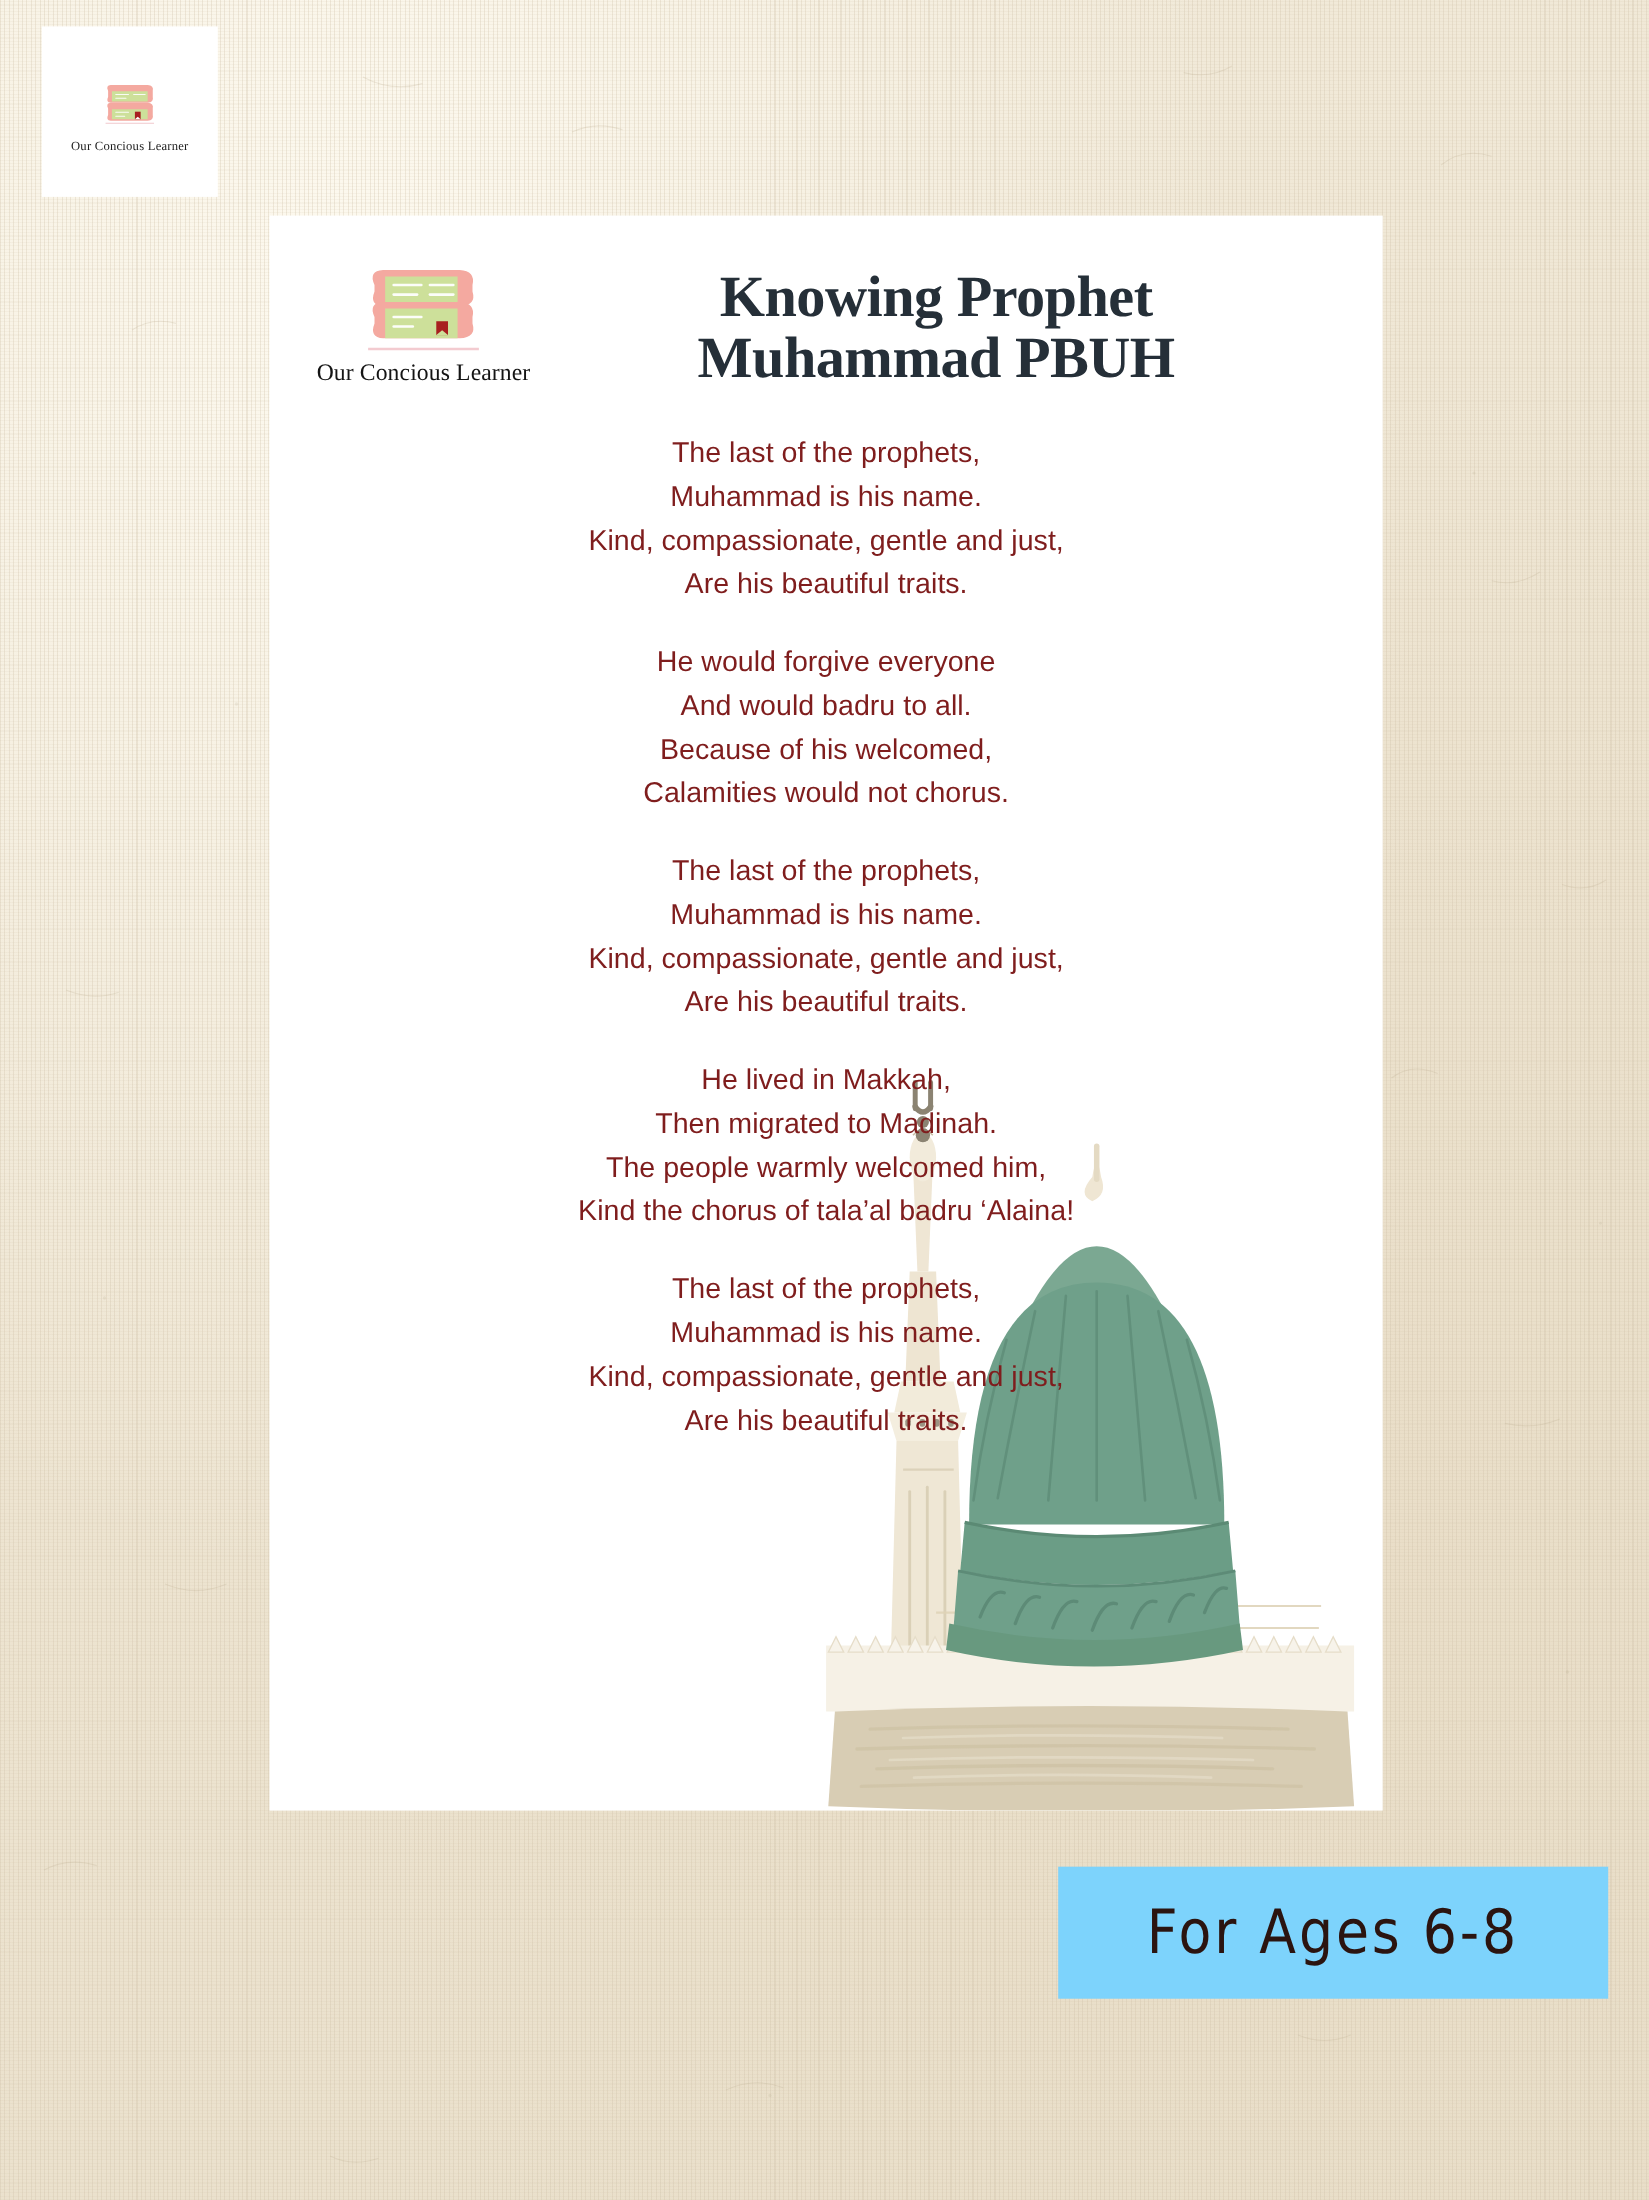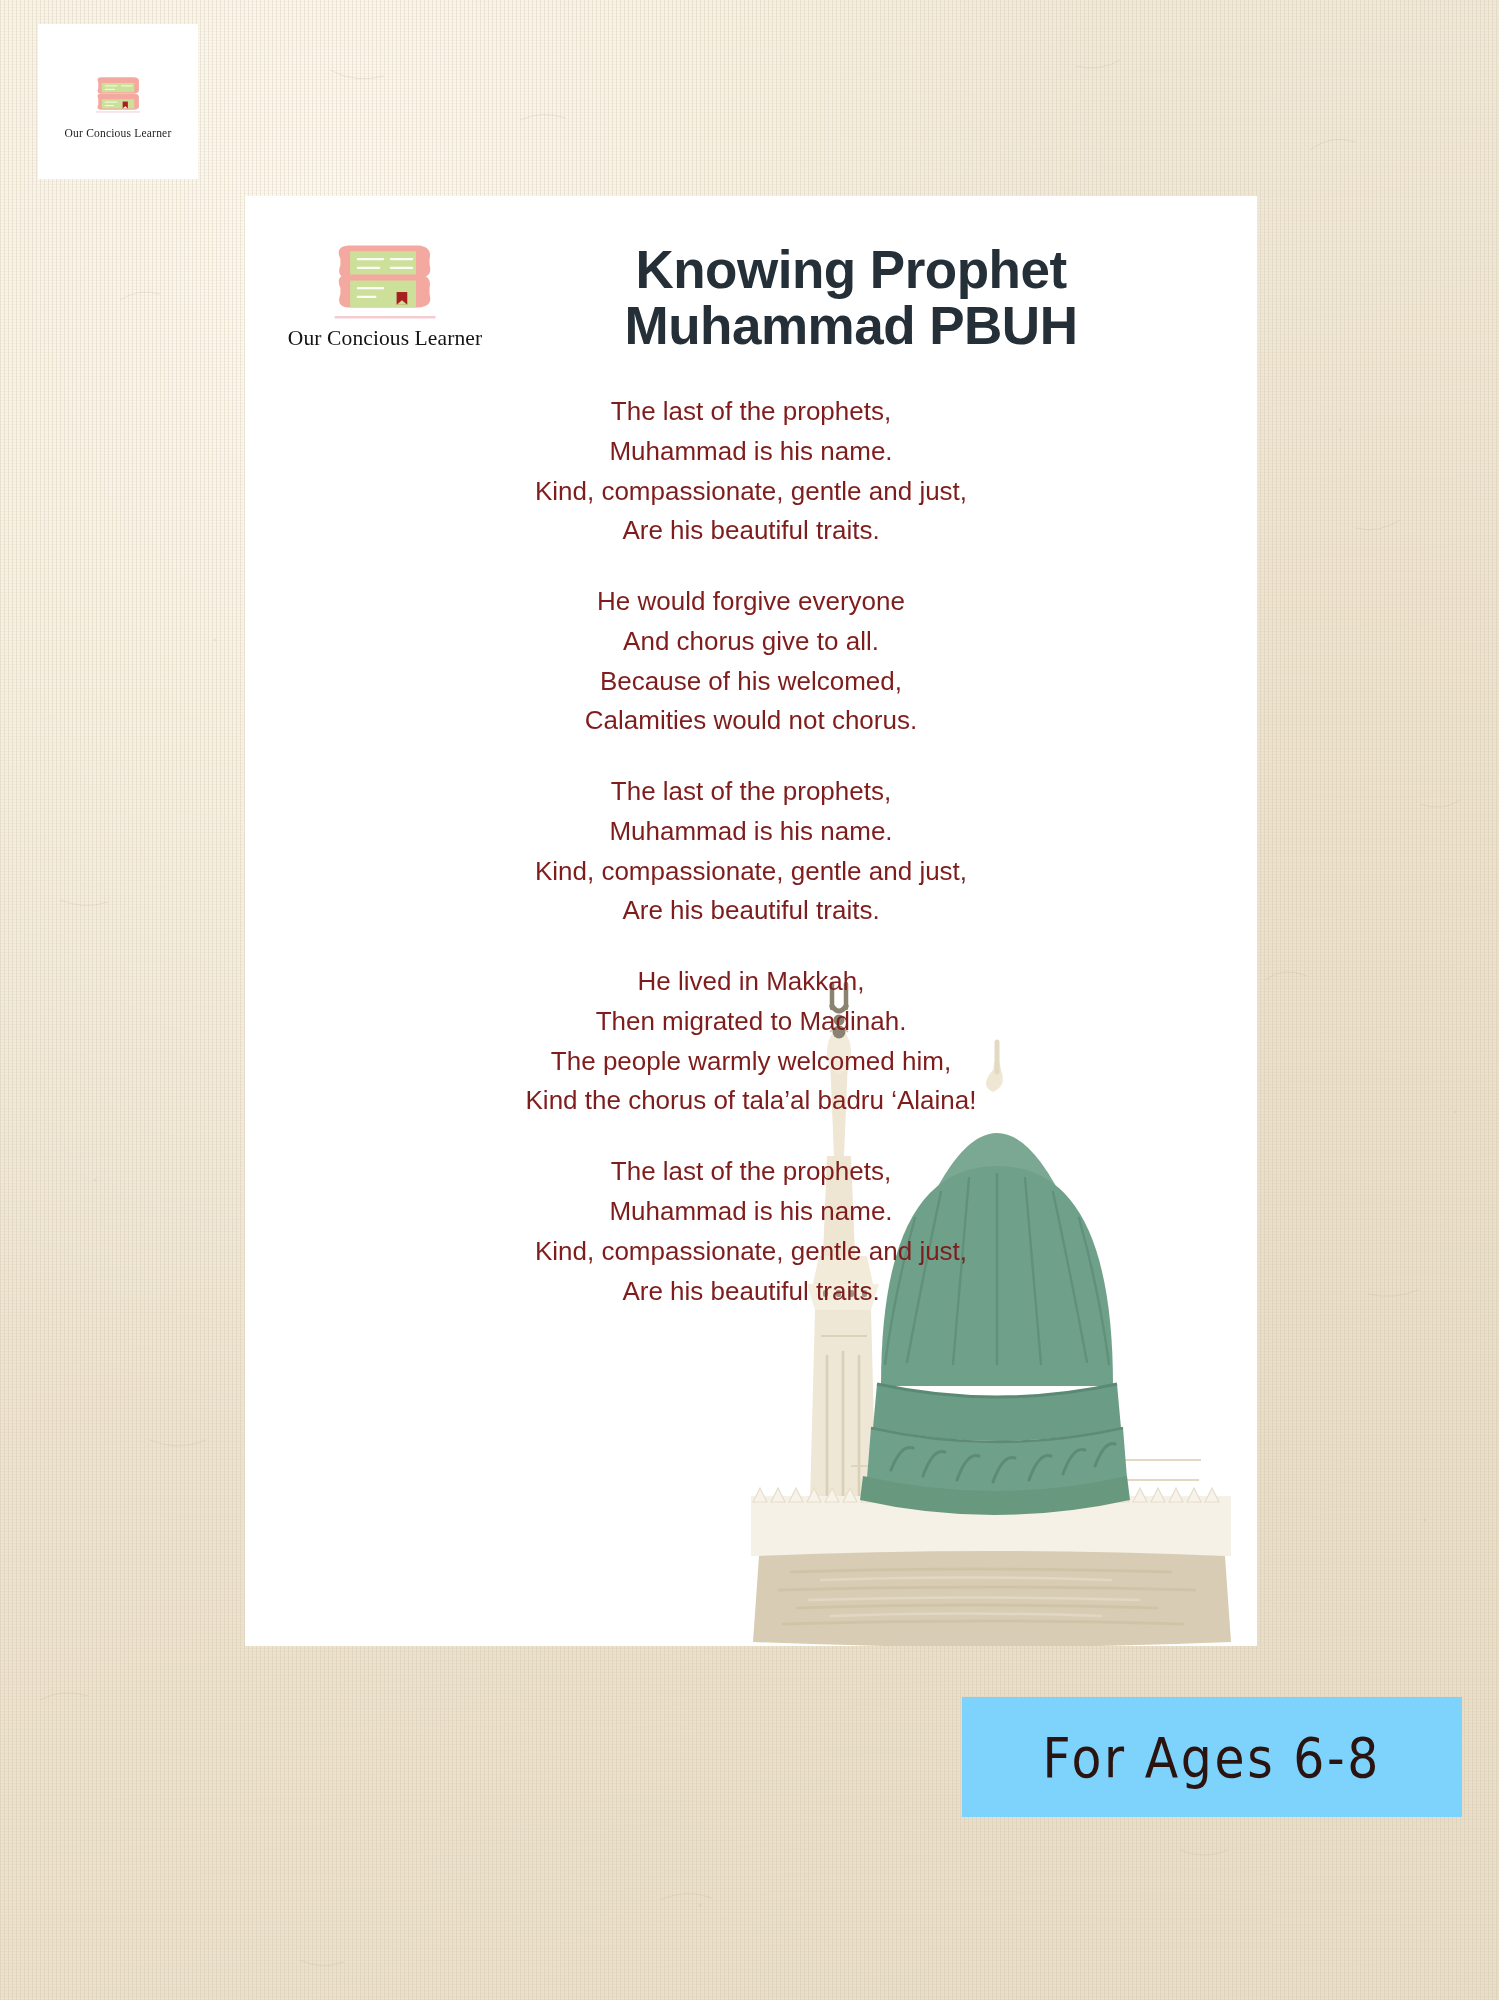--- a/index.html
+++ b/index.html
@@ -100,20 +100,21 @@
 
   #sheet-title {
     flex: 1;
     text-align: center;
     font-size: 53px;
     font-weight: bold;
     line-height: 1.06;
     color: #252f38;
     letter-spacing: -0.5px;
     padding: 18px 60px 0 0;
+    font-family: Liberation Serif, serif;
   }
 
   
   #poem {
     position: absolute;
     left: 0; top: 196px;
     width: 100%;
     text-align: center;
     color: #7f1d1d;
     font-size: 26px;
@@ -398,21 +399,21 @@
 
   <div id="poem">
     <div class="stanza">
       <div class="line">The last of the prophets,</div>
       <div class="line">Muhammad is his name.</div>
       <div class="line">Kind, compassionate, gentle and just,</div>
       <div class="line">Are his beautiful traits.</div>
     </div>
     <div class="stanza">
       <div class="line">He would forgive everyone</div>
-      <div class="line">And chorus give to all.</div>
+      <div class="line">And would badru to all.</div>
       <div class="line">Because of his welcomed,</div>
       <div class="line">Calamities would not chorus.</div>
     </div>
     <div class="stanza">
       <div class="line">The last of the prophets,</div>
       <div class="line">Muhammad is his name.</div>
       <div class="line">Kind, compassionate, gentle and just,</div>
       <div class="line">Are his beautiful traits.</div>
     </div>
     <div class="stanza">

